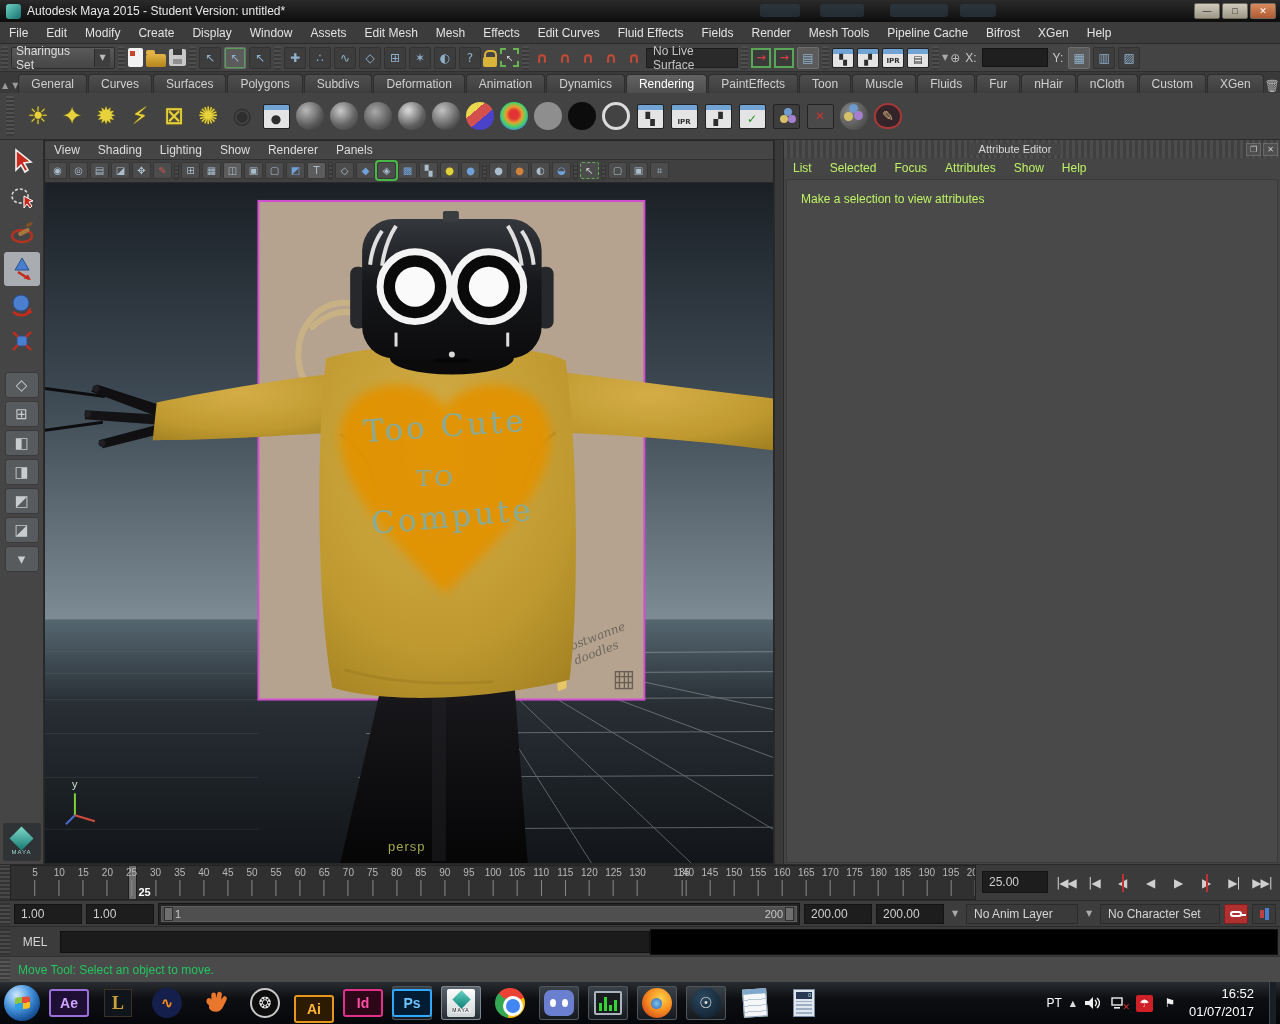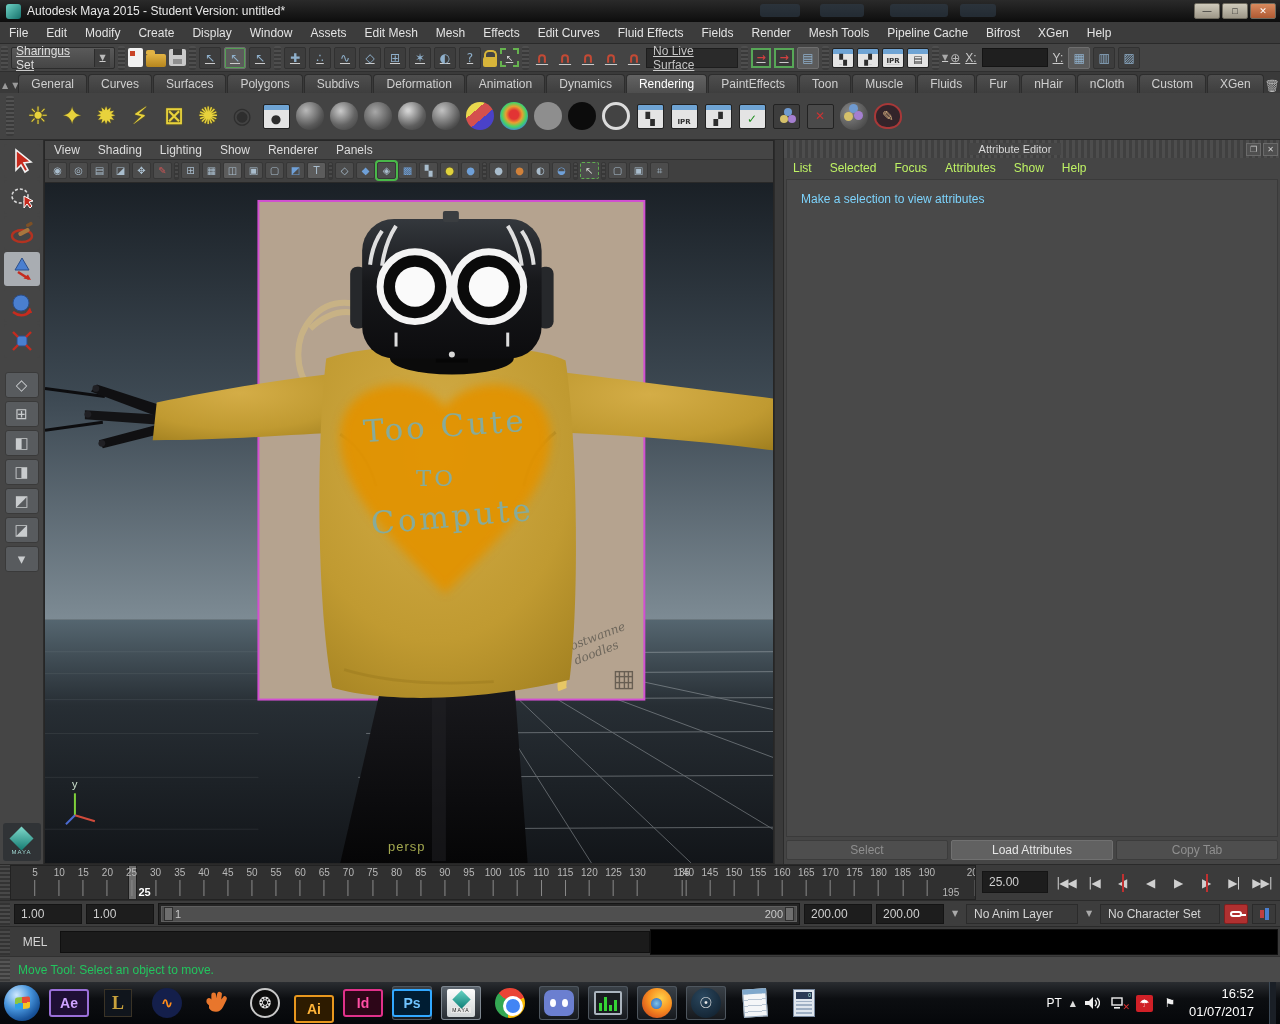--- a/index.html
+++ b/index.html
@@ -11,21 +11,21 @@
   #titlebar .mico{width:15px;height:15px;border-radius:3px;background:linear-gradient(135deg,#6fd3c5,#15706b);margin:0 6px 0 2px;}
   #titlebar .ttl{color:#e9e9e9;font-size:12px;}
   .ghostpill{position:absolute;top:4px;height:13px;border-radius:3px;background:#31404f;opacity:.55;}
   #winbtns{margin-left:auto;display:flex;gap:2px;}
   #winbtns span{width:26px;height:16px;display:flex;align-items:center;justify-content:center;
     background:linear-gradient(#cfcabb,#9d9788);color:#222;font-size:9px;border-radius:2px;border:1px solid #6e6a5e;}
   #winbtns .close{background:linear-gradient(#d88a5e,#b05a33);color:#fff;}
   #menubar{height:22px;background:#3c3c3c;display:flex;align-items:center;border-bottom:1px solid #2a2a2a;}
   #menubar .mi{padding:3px 9px;color:#e3e3e3;cursor:default;}
   
-  #statusline{height:28px;background:#444;display:flex;align-items:center;gap:2px;border-bottom:1px solid #2f2f2f;padding-right:2px;text-decoration:underline;}
+  #statusline{height:28px;background:#444;display:flex;align-items:center;gap:2px;border-bottom:1px solid #2f2f2f;padding-right:2px;}
   .hsep{width:7px;height:24px;background:repeating-linear-gradient(0deg,#3a3a3a 0 2px,#4e4e4e 2px 4px);border-radius:2px;margin:0 1px;flex:none;}
   #menuSetBox{width:104px;height:22px;background:linear-gradient(#5a5a5a,#454545);border:1px solid #2c2c2c;border-radius:2px;
     display:flex;align-items:center;padding:0 4px;gap:4px;}
   #menuSetBox .lbl{flex:1;color:#ddd;}
   #menuSetBox .car{width:16px;height:18px;background:#3e3e3e;border-left:1px solid #2c2c2c;display:flex;align-items:center;justify-content:center;color:#bbb;font-size:8px;}
   .icgroup{display:flex;align-items:center;gap:3px;flex:none;}
   .mbtn{width:22px;height:22px;background:#3d3d3d;border:1px solid #313131;border-radius:2px;display:flex;align-items:center;justify-content:center;
     color:#8fb0cc;font-size:12px;font-family:"DejaVu Sans",sans-serif;}
   .mbtn.pressed{background:#5b5b5b;border-color:#6e6e6e;}
   .mbtn.green{box-shadow:0 0 0 1px #54a054 inset;}
@@ -105,21 +105,21 @@
   #vpCanvas{flex:1;position:relative;}
   #vpCanvas svg{display:block;width:100%;height:100%;}
   #splitter{width:10px;background:#3a3a3a;border-left:1px solid #2b2b2b;border-right:1px solid #2b2b2b;}
   
   #attrEditor{width:496px;background:#454545;display:flex;flex-direction:column;}
   #aeTitle{height:18px;display:flex;align-items:center;background:repeating-linear-gradient(90deg,#4d4d4d 0 3px,#404040 3px 6px);}
   #aeTitle .t{background:#454545;padding:0 10px;color:#d8d8d8;font-size:11px;margin:0 auto;}
   #aeTitle .wb{width:15px;height:13px;border:1px solid #6a6a6a;background:#4f4f4f;color:#ccc;font-size:8px;display:flex;align-items:center;justify-content:center;margin-right:2px;}
   #aeMenus{height:20px;display:flex;align-items:center;background:#454545;}
   #aeMenus .mi{padding:2px 9px;color:#bef264;}
-  #aeBody{flex:1;background:#494949;border:1px solid #3a3a3a;margin:1px 2px;padding:12px 14px;color:#7dd3fc;}
+  #aeBody{flex:1;background:#494949;border:1px solid #3a3a3a;margin:1px 2px;padding:12px 14px;color:#bef264;}
   #aeBtns{height:26px;display:flex;gap:3px;padding:2px 2px 4px;}
   .aebtn{flex:1;background:#4e4e4e;border:1px solid #3c3c3c;border-radius:2px;color:#8f8f8f;display:flex;align-items:center;justify-content:center;}
   .aebtn.hot{background:#616161;border-color:#707070;color:#e6e6e6;}
   
   #timeRow{height:36px;display:flex;background:#3b3b3b;border-top:1px solid #2a2a2a;}
   #timeRow .handle{width:10px;background:repeating-linear-gradient(0deg,#333 0 2px,#484848 2px 4px);}
   #ruler{flex:1;position:relative;background:#303030;border:1px solid #222;overflow:hidden;}
   .tick{position:absolute;top:0;bottom:0;transform:translateX(-50%);display:flex;flex-direction:column;align-items:center;}
   .tick .tnum{font-size:10px;color:#b8b8b8;line-height:14px;}
   .tick .tline{width:1px;flex:1;background:#8a8a8a;margin-bottom:3px;}
@@ -730,25 +730,20 @@
     <span class="mi">List</span>
         <span class="mi">Selected</span>
         <span class="mi">Focus</span>
         <span class="mi">Attributes</span>
         <span class="mi">Show</span>
         <span class="mi">Help</span>
       </div>
     <div id="aeBody">
       <span>Make a selection to view attributes</span>
     </div>
-    <div id="aeBtns">
-      <div class="aebtn">Select</div>
-      <div class="aebtn hot">Load Attributes</div>
-      <div class="aebtn">Copy Tab</div>
-    </div>
   </div>
 </div>
 
 <div id="timeRow">
   <div class="handle"></div>
   <div id="ruler">
 
     <div id="cfMarker" style="left: 12.5%;"></div>
     <div id="cfLabel" style="left: 12.5%;">25</div>
 
@@ -935,21 +930,21 @@
       <div class="tick" style="left: 92.5%;">
         <span class="tnum">185</span>
         <span class="tline"></span>
       </div>
 
       <div class="tick" style="left: 95%;">
         <span class="tnum">190</span>
         <span class="tline"></span>
       </div>
 
-      <div class="tick" style="left: 97.5%; margin-top: 20px;">
+      <div class="tick" style="left: 97.5%;">
         <span class="tnum">195</span>
         <span class="tline"></span>
       </div>
 
       <div class="tick" style="left: 100%;">
         <span class="tnum">200</span>
         <span class="tline"></span>
       </div>
     </div>
   <div id="curTimeField">25.00</div>

